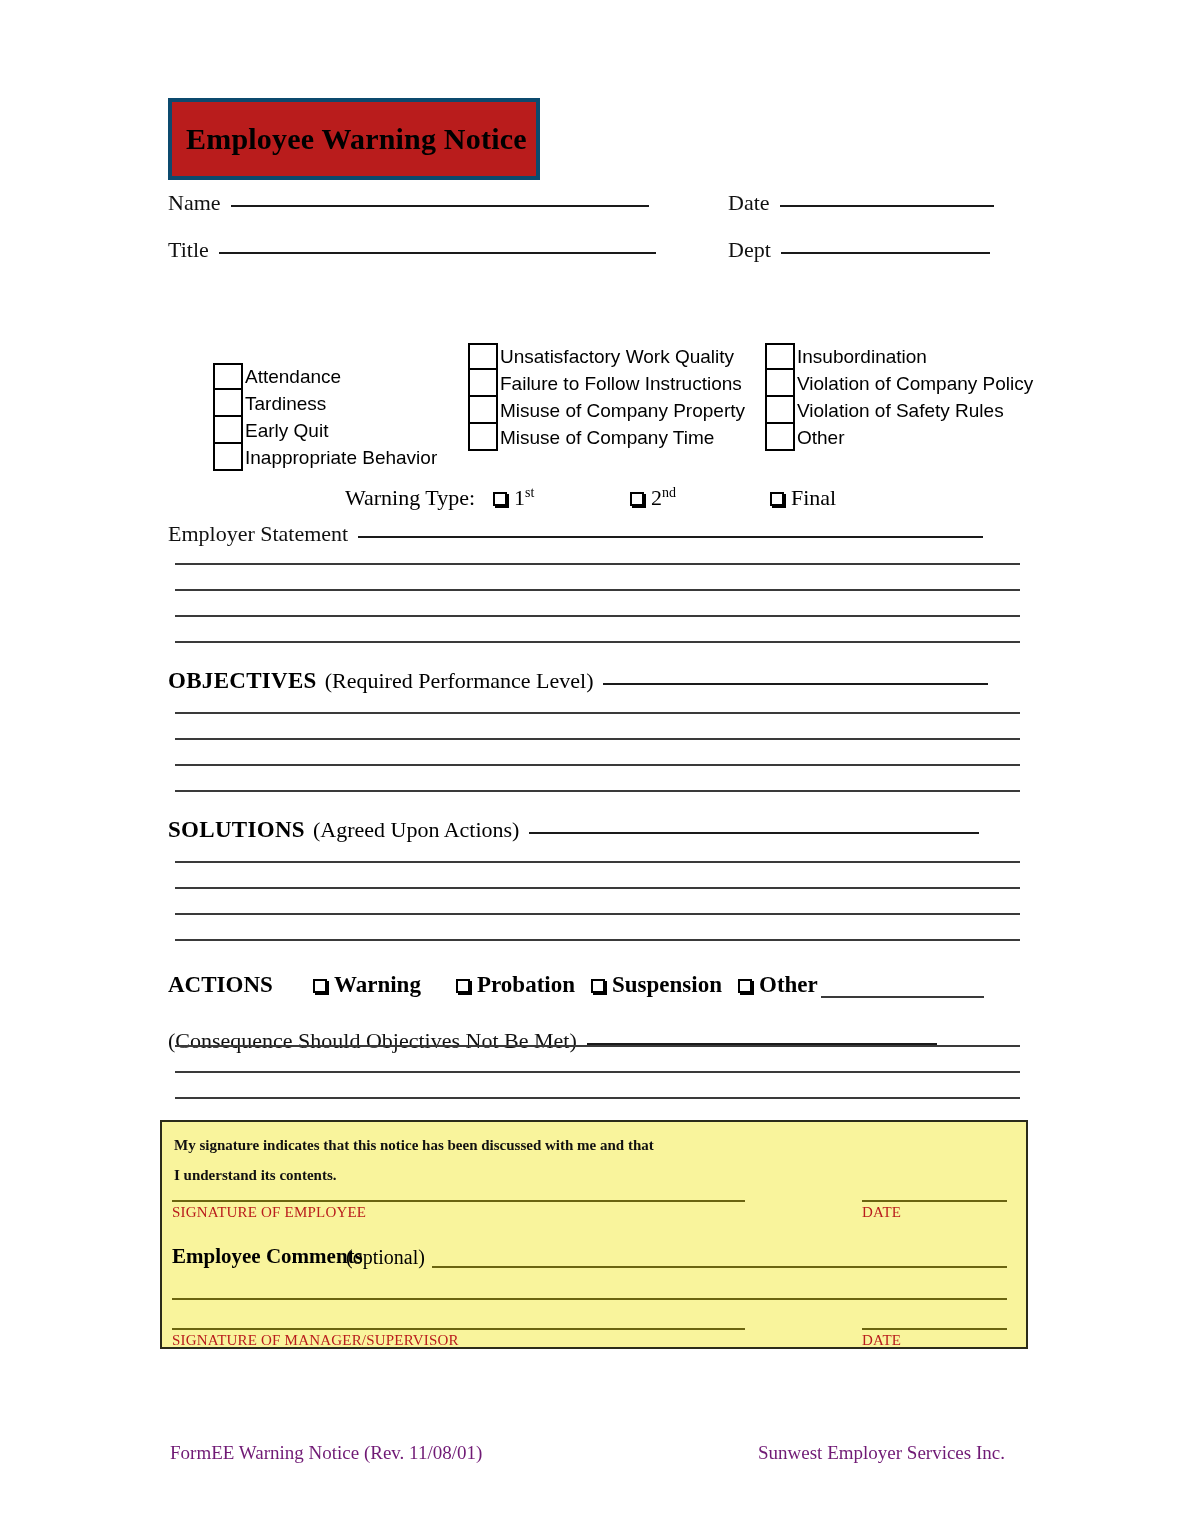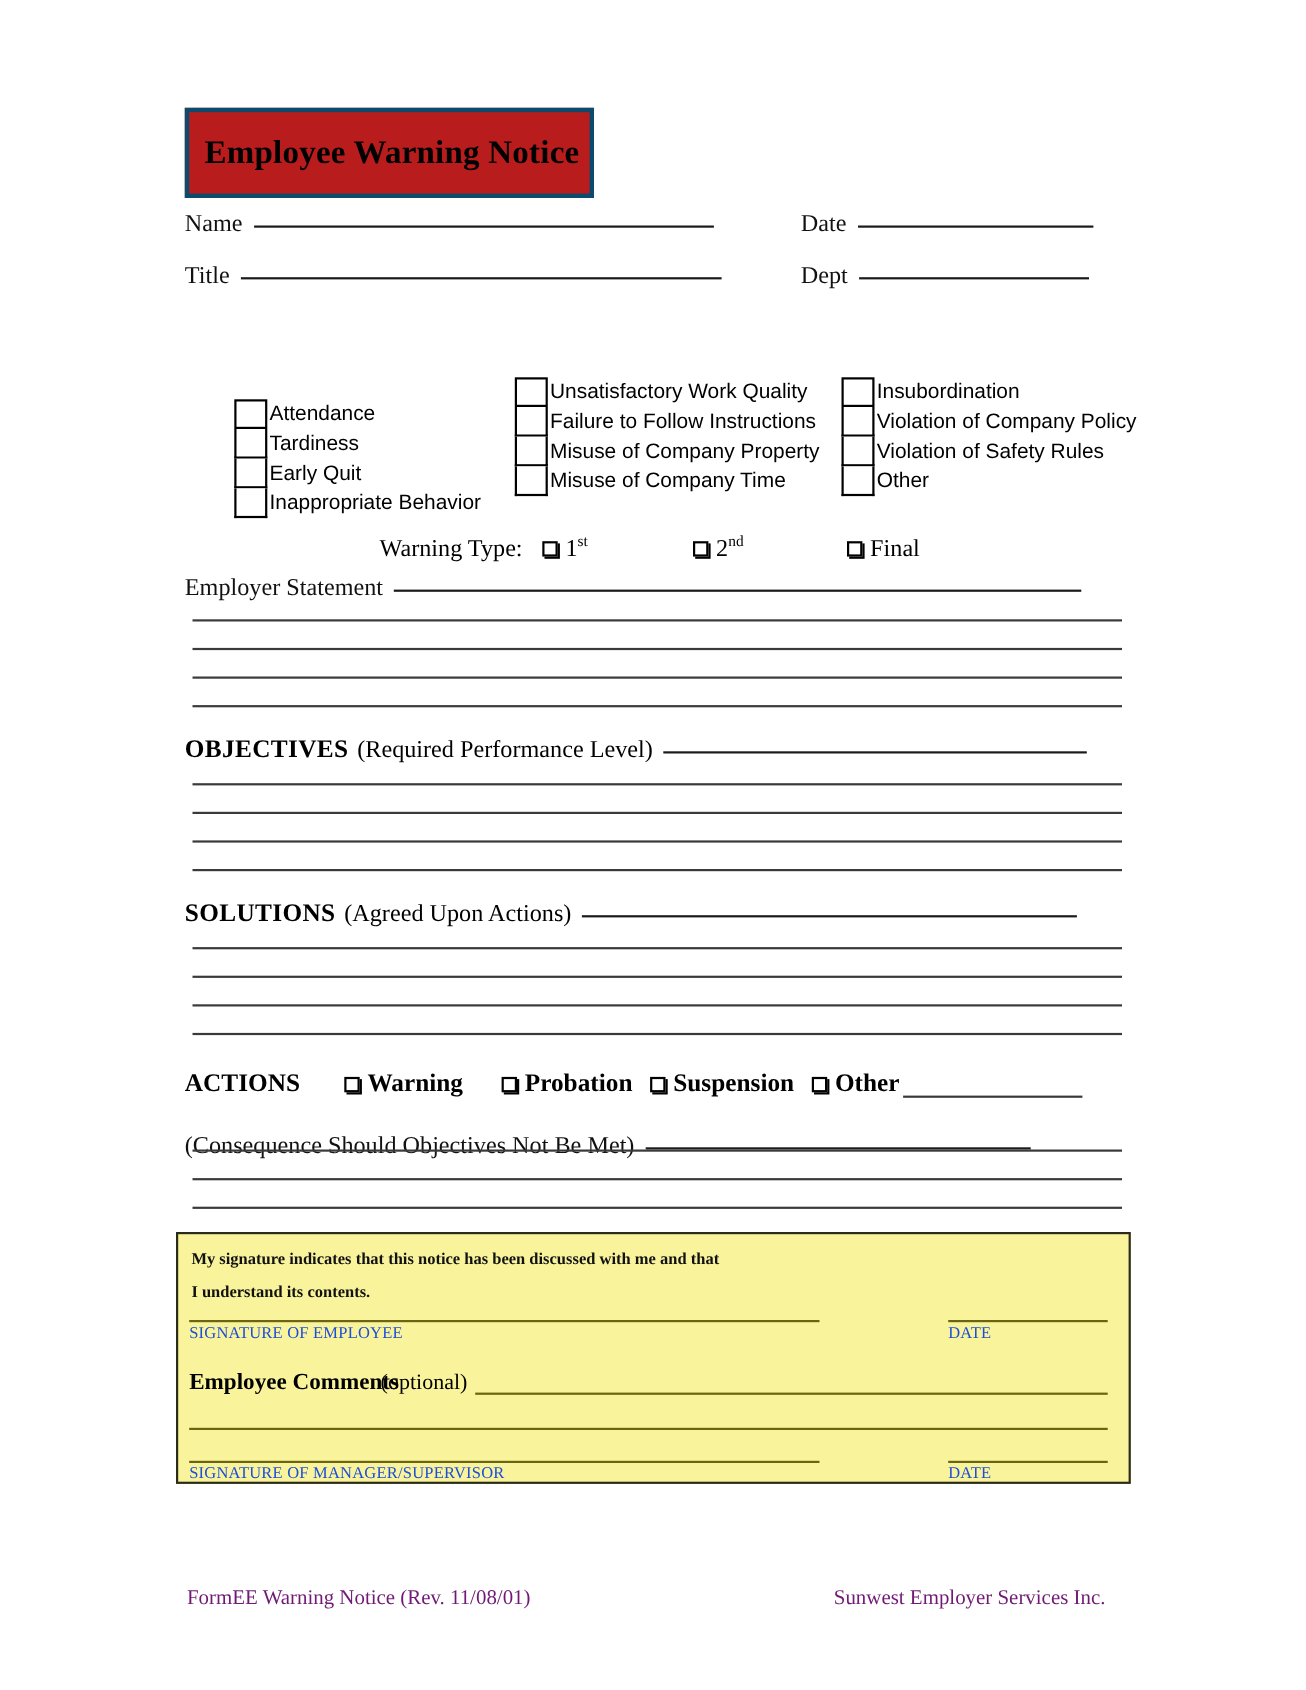--- a/index.html
+++ b/index.html
@@ -180,21 +180,21 @@
   .sig-rule {
     position: absolute;
     border-bottom: 2px solid #6b6410;
     height: 0;
   }
   .sig-cap {
     position: absolute;
     font-family: "Liberation Serif", serif;
     font-size: 15px;
     letter-spacing: 0.2px;
-    color: #1d4ed8;
+    color: #b91c1c;
     white-space: nowrap;
   }
   .cmt-bold {
     position: absolute;
     font-family: "Liberation Serif", serif;
     font-weight: bold;
     font-size: 21px;
     white-space: nowrap;
   }
   .cmt-opt {

